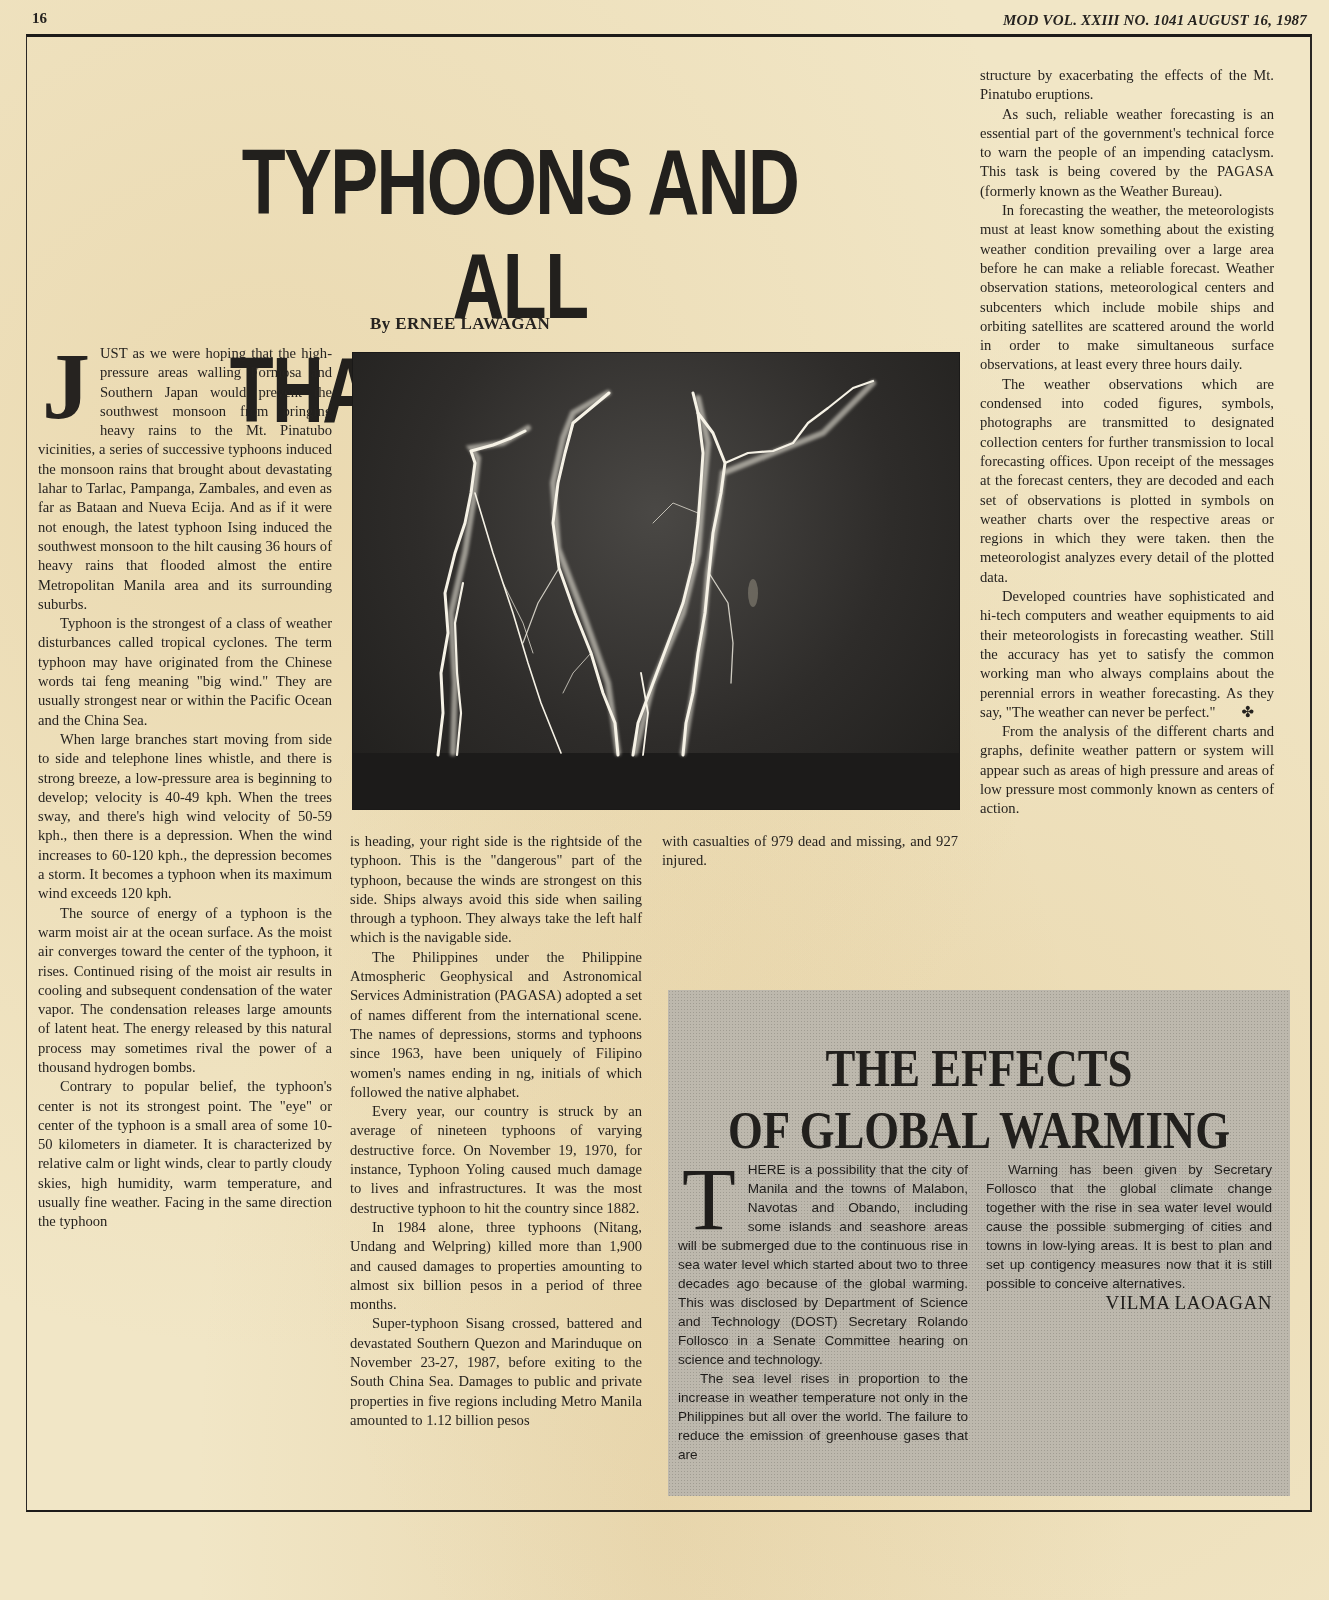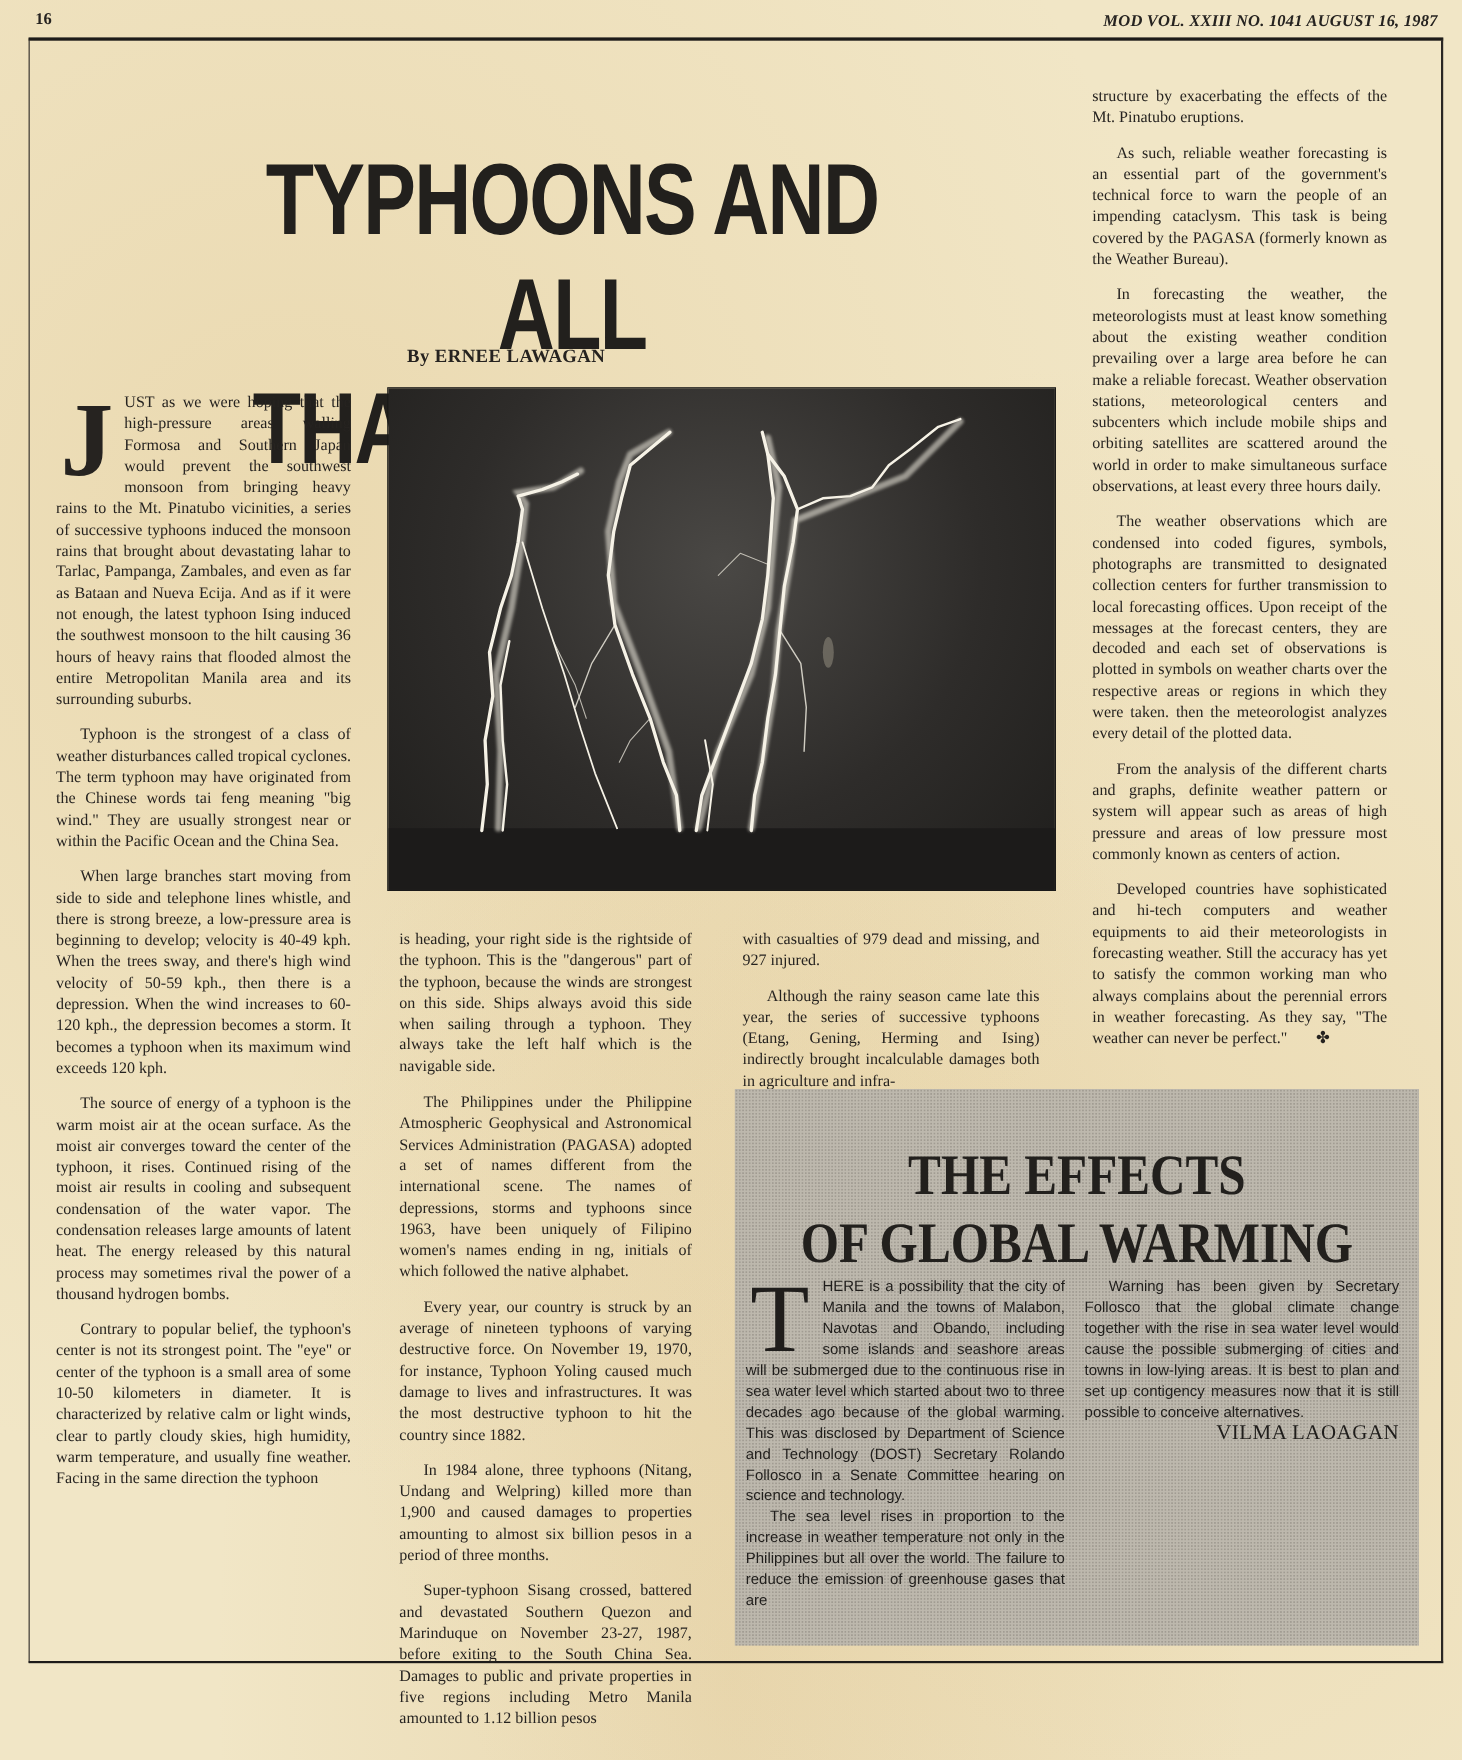--- a/index.html
+++ b/index.html
@@ -66,21 +66,21 @@
       letter-spacing: 0.4px;
     }
     .col {
       position: absolute;
       font-size: 14.6px;
       line-height: 19.3px;
       text-align: justify;
       hyphens: manual;
     }
     .col p {
-      margin: 13px;
+      margin: 0;
       text-indent: 22px;
     }
     .col p.noindent { text-indent: 0; }
     .col1 { left: 38px; top: 344px; width: 294px; }
     .col2 { left: 350px; top: 832px; width: 292px; }
     .col3 { left: 662px; top: 832px; width: 296px; }
     .col4 { left: 980px; top: 66px; width: 294px; }
     .dropcap {
       float: left;
       font-size: 96px;
@@ -224,30 +224,29 @@
 <div class="col col2">
   <p class="noindent">is heading, your right side is the rightside of the typhoon. This is the "dangerous" part of the typhoon, because the winds are strongest on this side. Ships always avoid this side when sailing through a typhoon. They always take the left half which is the navigable side.</p>
   <p>The Philippines under the Philippine Atmospheric Geophysical and Astronomical Services Administration (PAGASA) adopted a set of names different from the international scene. The names of depressions, storms and typhoons since 1963, have been uniquely of Filipino women's names ending in ng, initials of which followed the native alphabet.</p>
   <p>Every year, our country is struck by an average of nineteen typhoons of varying destructive force. On November 19, 1970, for instance, Typhoon Yoling caused much damage to lives and infrastructures. It was the most destructive typhoon to hit the country since 1882.</p>
   <p>In 1984 alone, three typhoons (Nitang, Undang and Welpring) killed more than 1,900 and caused damages to properties amounting to almost six billion pesos in a period of three months.</p>
   <p>Super-typhoon Sisang crossed, battered and devastated Southern Quezon and Marinduque on November 23-27, 1987, before exiting to the South China Sea. Damages to public and private properties in five regions including Metro Manila amounted to 1.12 billion pesos</p>
 </div>
 
 <div class="col col3">
   <p class="noindent">with casualties of 979 dead and missing, and 927 injured.</p>
-  <p>Although the rainy season came late this year, the series of successive typhoons (Etang, Gening, Herming and Ising) indirectly brought incalculable damages both in agriculture and infra-</p>
 </div>
 
 <div class="col col4">
   <p class="noindent">structure by exacerbating the effects of the Mt. Pinatubo eruptions.</p>
   <p>As such, reliable weather forecasting is an essential part of the government's technical force to warn the people of an impending cataclysm. This task is being covered by the PAGASA (formerly known as the Weather Bureau).</p>
   <p>In forecasting the weather, the meteorologists must at least know something about the existing weather condition prevailing over a large area before he can make a reliable forecast. Weather observation stations, meteorological centers and subcenters which include mobile ships and orbiting satellites are scattered around the world in order to make simultaneous surface observations, at least every three hours daily.</p>
   <p>The weather observations which are condensed into coded figures, symbols, photographs are transmitted to designated collection centers for further transmission to local forecasting offices. Upon receipt of the messages at the forecast centers, they are decoded and each set of observations is plotted in symbols on weather charts over the respective areas or regions in which they were taken. then the meteorologist analyzes every detail of the plotted data.</p>
+  <p><span>Developed countries have sophisticated and hi-tech computers and weather equipments to aid their meteorologists in forecasting weather. Still the accuracy has yet to satisfy the common working man who always complains about the perennial errors in weather forecasting. As they say, "The weather can never be perfect."</span><span class="end-mark">✤</span></p>
   <p>From the analysis of the different charts and graphs, definite weather pattern or system will appear such as areas of high pressure and areas of low pressure most commonly known as centers of action.</p>
-  <p><span>Developed countries have sophisticated and hi-tech computers and weather equipments to aid their meteorologists in forecasting weather. Still the accuracy has yet to satisfy the common working man who always complains about the perennial errors in weather forecasting. As they say, "The weather can never be perfect."</span><span class="end-mark">✤</span></p>
 </div>
 
 <div class="sidebar">
   <h2 class="sidebar-title" style="margin:0;">
     <span>THE EFFECTS</span>
     <span>OF GLOBAL WARMING</span>
   </h2>
   <div class="scol scol1">
     <p class="noindent"><span class="sdropcap">T</span><span>HERE is a possibility that the city of Manila and the towns of Malabon, Navotas and Obando, including some islands and seashore areas will be submerged due to the continuous rise in sea water level which started about two to three decades ago because of the global warming. This was disclosed by Department of Science and Technology (DOST) Secretary Rolando Follosco in a Senate Committee hearing on science and technology.</span></p>
     <p>The sea level rises in proportion to the increase in weather temperature not only in the Philippines but all over the world. The failure to reduce the emission of greenhouse gases that are</p>

